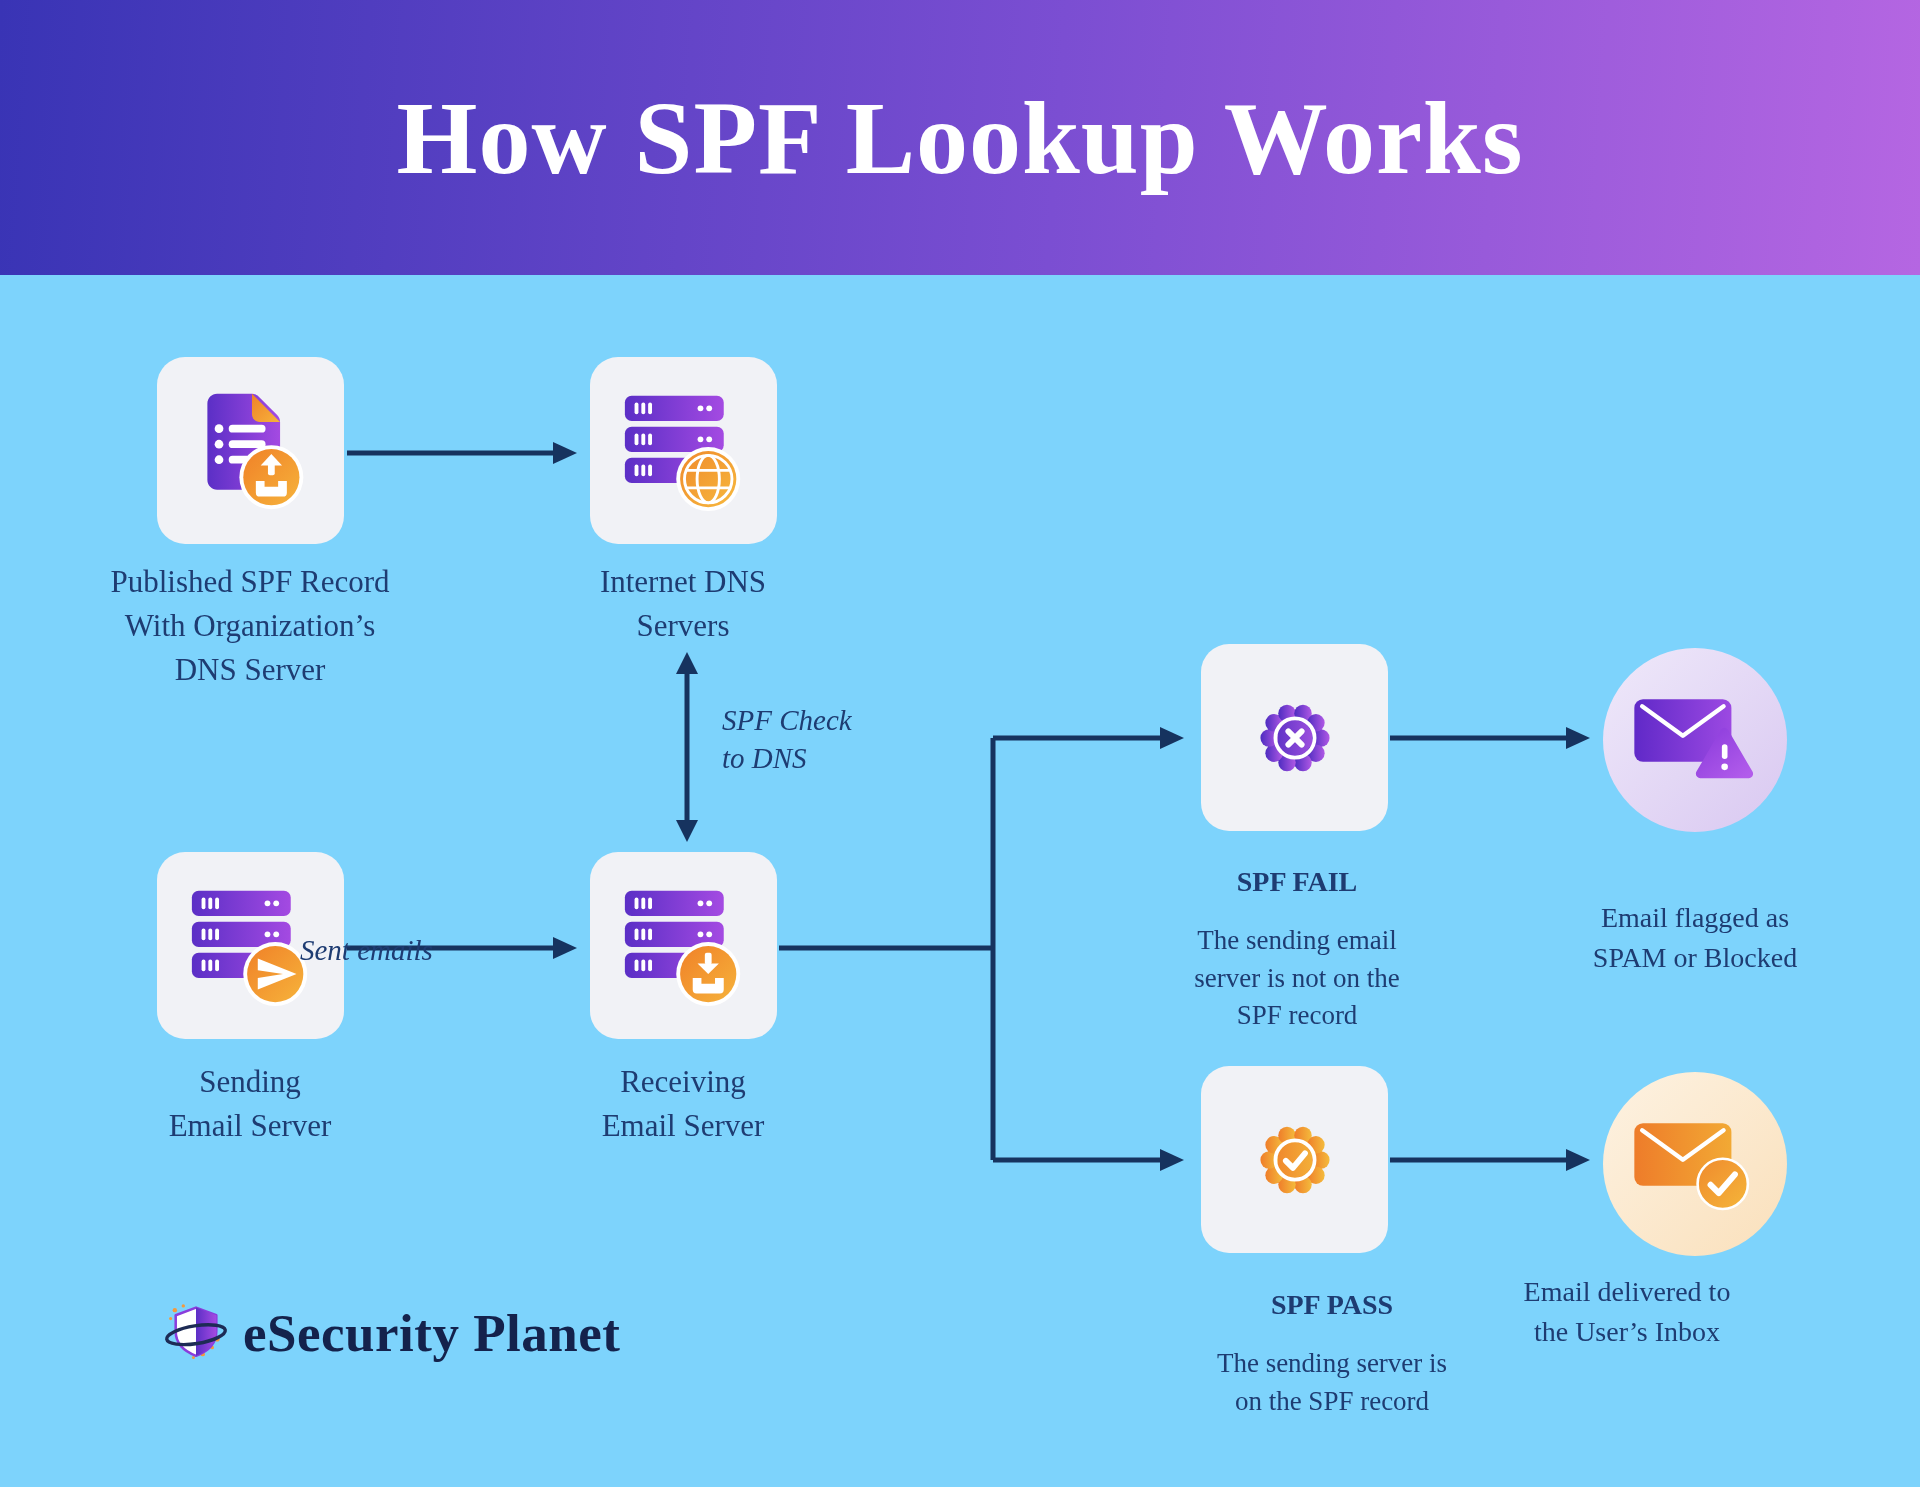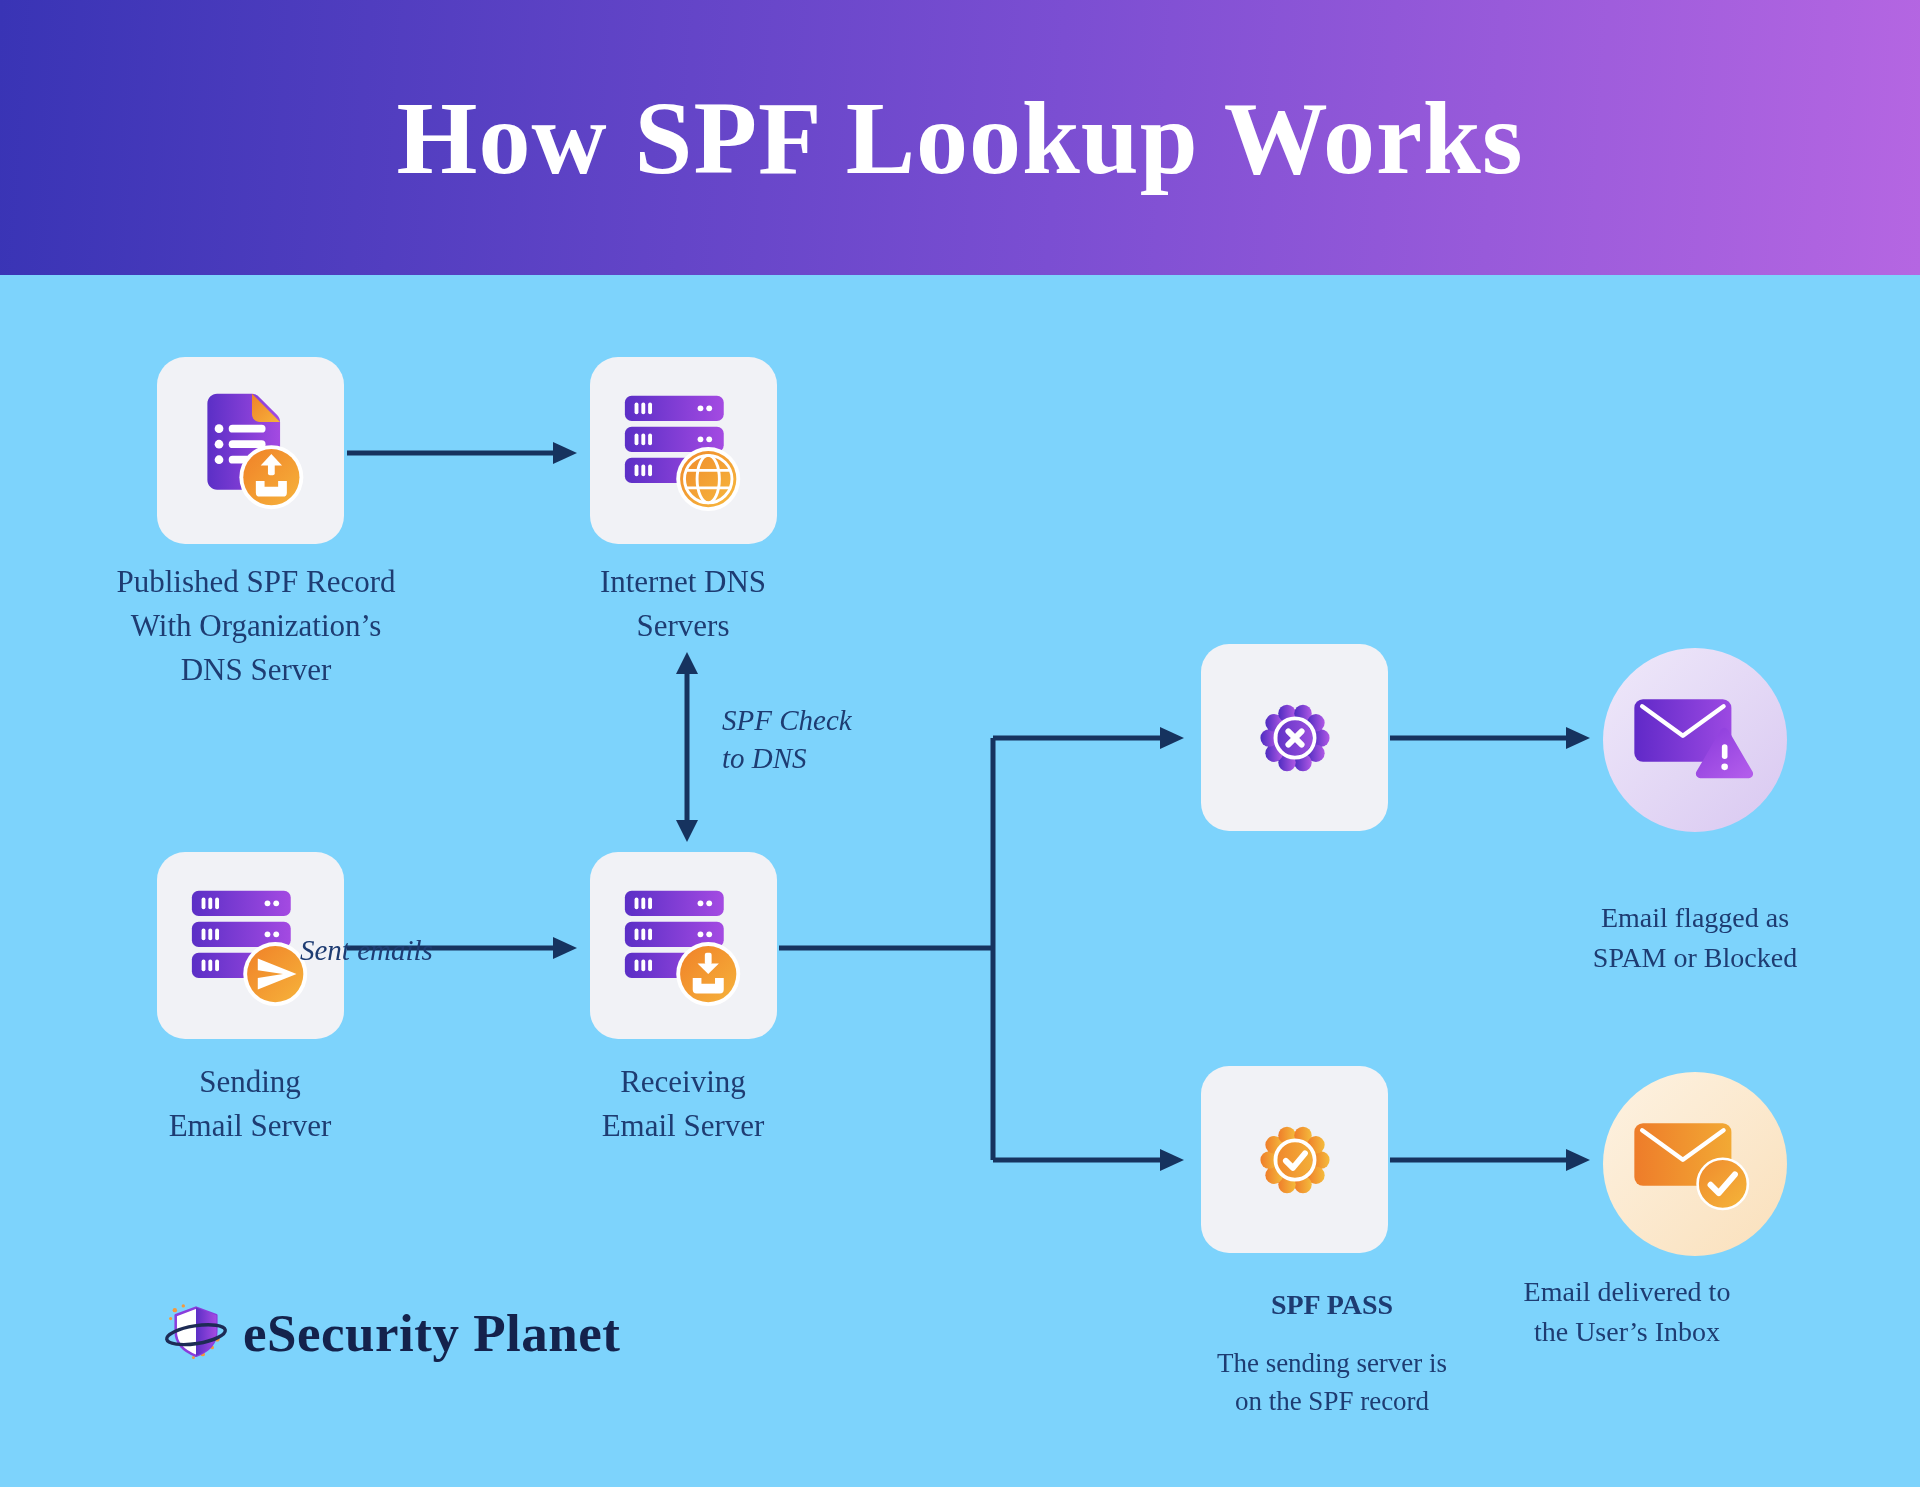--- a/index.html
+++ b/index.html
@@ -301,30 +301,36 @@
 
   <div class="outcome-circle circle-inbox" style="left:1603px;top:1072px;">
     <svg width="130" height="106" viewBox="0 0 150 122">
       <rect x="5" y="14" width="112" height="72" rx="10" fill="url(#g-env-orange)"></rect>
       <polyline points="14,22 61,56 108,22" fill="none" stroke="#ffffff" stroke-width="5" stroke-linecap="round" stroke-linejoin="round"></polyline>
       <circle cx="107" cy="84" r="29" fill="url(#g-chk-orange)" stroke="#ffffff" stroke-width="3"></circle>
       <path d="M93 85 l9.5 9.5 L121 73" fill="none" stroke="#ffffff" stroke-width="7" stroke-linecap="round" stroke-linejoin="round"></path>
     </svg>
   </div>
 
-  <div class="caption" style="left:36px;top:560px;width:440px;">Published SPF Record
+  <div class="caption" style="left:30px;top:560px;width:440px;">Published SPF Record
 With Organization’s
 DNS Server</div>
   <div class="caption" style="left:483px;top:560px;width:400px;">Internet DNS
 Servers</div>
   <div class="caption" style="left:50px;top:1060px;width:400px;">Sending
 Email Server</div>
   <div class="caption" style="left:483px;top:1060px;width:400px;">Receiving
 Email Server</div>
 
+  <div class="result-block" style="left:1097px;top:845px;">
+    <div class="result-title">SPF FAIL</div>
+    <div class="result-desc">The sending email
+server is not on the
+SPF record</div>
+  </div>
   <div class="result-block" style="left:1132px;top:1268px;">
     <div class="result-title">SPF PASS</div>
     <div class="result-desc">The sending server is
 on the SPF record</div>
   </div>
 
   <div class="caption caption-sm" style="left:1495px;top:898px;width:400px;">Email flagged as
 SPAM or Blocked</div>
   <div class="caption caption-sm" style="left:1427px;top:1272px;width:400px;">Email delivered to
 the User’s Inbox</div>

